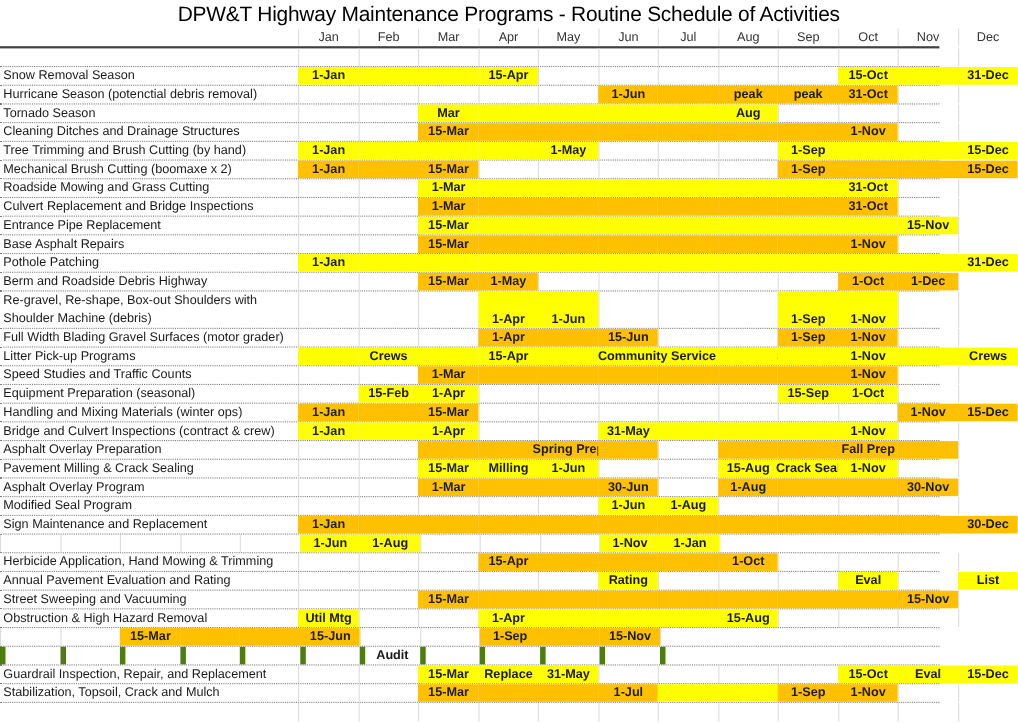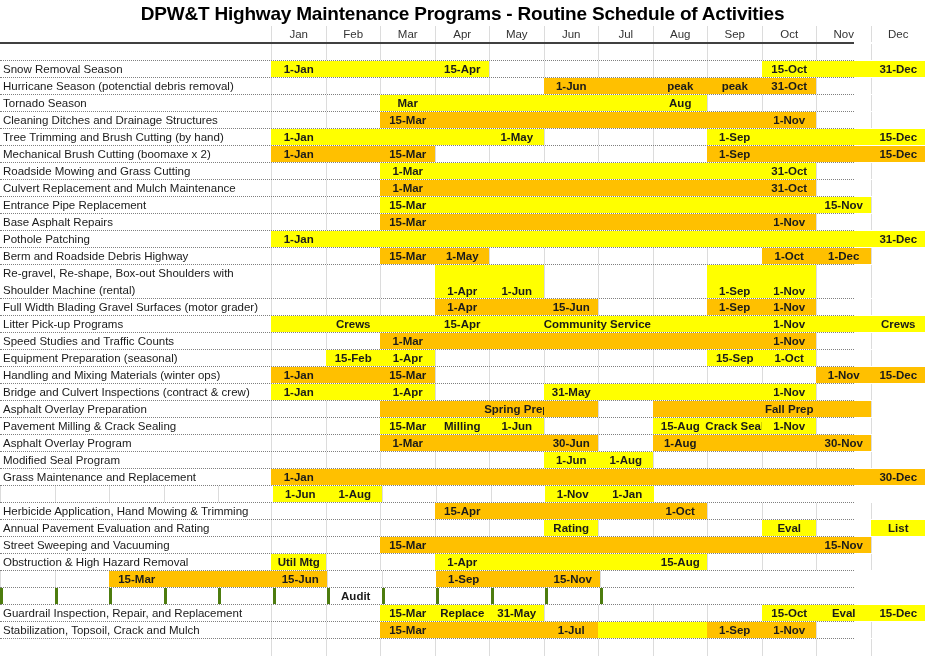--- a/index.html
+++ b/index.html
@@ -1,31 +1,31 @@
 <!DOCTYPE html>
 <html><head>
 <meta charset="utf-8">
 <style>
   html,body{margin:0;padding:0;background:#fff;}
   body{width:925px;height:657px;overflow:hidden;font-family:"Liberation Sans","DejaVu Sans",sans-serif;position:relative;}
-  .title{position:absolute;left:0;top:0;width:925px;height:26px;line-height:28px;text-align:center;font-size:19px;font-weight:bold;color:#000;letter-spacing:-0.2px;}
+  .title{position:absolute;left:0;top:0;width:925px;height:26px;line-height:28px;text-align:center;font-size:19px;font-weight:normal;color:#000;letter-spacing:-0.2px;}
   .grid{position:absolute;left:0;top:26px;width:854px;}
   .row{display:flex;height:17px;border-bottom:1px dotted #7f7f7f;box-sizing:border-box;}
   .row.header{height:18px;border-bottom:2px solid #404040;}
   .row.blank{height:17px;}
   .row.tall{height:34px;}
   .label{width:271px;flex:0 0 271px;font-size:11.5px;font-weight:normal;color:#1a1a1a;padding-left:3px;box-sizing:border-box;white-space:nowrap;overflow:visible;display:flex;align-items:center;}
   .row.tall .label{flex-direction:column;align-items:flex-start;justify-content:center;line-height:17px;}
   .cell{width:54.5px;flex:0 0 54.5px;box-sizing:border-box;border-left:1px solid #dcdcdc;font-size:11.5px;font-weight:bold;color:#1a1a1a;text-align:center;display:flex;align-items:center;justify-content:center;white-space:nowrap;overflow:visible;position:relative;}
   .row.tall .cell{align-items:flex-end;padding-bottom:1px;}
   .cell.Y{background:#FFFF00;border-left-color:#FFFF00;}
   .cell.O{background:#FFC000;border-left-color:#FFC000;}
   .header .cell{font-weight:normal;color:#333;font-size:11.5px;border-left:1px solid #dcdcdc;}
   .header .label{border-bottom:none;}
-  .row.boxed .cell{border-left:3px solid #4d7c0f;}
+  .row.boxed .cell{border-left:5px solid #4d7c0f;}
   .span-text{position:absolute;white-space:nowrap;}
 </style>
 </head>
 <body>
 
 <div class="title">DPW&amp;T Highway Maintenance Programs - Routine Schedule of Activities</div>
 
 <div class="grid" id="grid">
   <div class="row header" id="header-row">
     <div class="label"></div>
@@ -171,21 +171,21 @@
       <div class="cell Y"></div>
       <div class="cell Y"></div>
       <div class="cell Y"></div>
       <div class="cell Y"></div>
       <div class="cell Y">31-Oct</div>
       <div class="cell "></div>
       <div class="cell "></div>
     </div>
     <div class="row">
       <div class="label">
-        <span>Culvert Replacement and Mulch Maintenance</span>
+        <span>Culvert Replacement and Bridge Inspections</span>
       </div>
       <div class="cell "></div>
       <div class="cell "></div>
       <div class="cell O">1-Mar</div>
       <div class="cell O"></div>
       <div class="cell O"></div>
       <div class="cell O"></div>
       <div class="cell O"></div>
       <div class="cell O"></div>
       <div class="cell O"></div>
@@ -257,21 +257,21 @@
       <div class="cell "></div>
       <div class="cell "></div>
       <div class="cell "></div>
       <div class="cell O">1-Oct</div>
       <div class="cell O">1-Dec</div>
       <div class="cell "></div>
     </div>
     <div class="row tall">
       <div class="label">
         <span>Re-gravel, Re-shape, Box-out Shoulders with</span>
-        <span>Shoulder Machine (rental)</span>
+        <span>Shoulder Machine (debris)</span>
       </div>
       <div class="cell "></div>
       <div class="cell "></div>
       <div class="cell "></div>
       <div class="cell Y">1-Apr</div>
       <div class="cell Y">1-Jun</div>
       <div class="cell "></div>
       <div class="cell "></div>
       <div class="cell "></div>
       <div class="cell Y">1-Sep</div>
@@ -450,21 +450,21 @@
       <div class="cell Y">1-Jun</div>
       <div class="cell Y">1-Aug</div>
       <div class="cell "></div>
       <div class="cell "></div>
       <div class="cell "></div>
       <div class="cell "></div>
       <div class="cell "></div>
     </div>
     <div class="row">
       <div class="label">
-        <span>Grass Maintenance and Replacement</span>
+        <span>Sign Maintenance and Replacement</span>
       </div>
       <div class="cell O">1-Jan</div>
       <div class="cell O"></div>
       <div class="cell O"></div>
       <div class="cell O"></div>
       <div class="cell O"></div>
       <div class="cell O"></div>
       <div class="cell O"></div>
       <div class="cell O"></div>
       <div class="cell O"></div>

